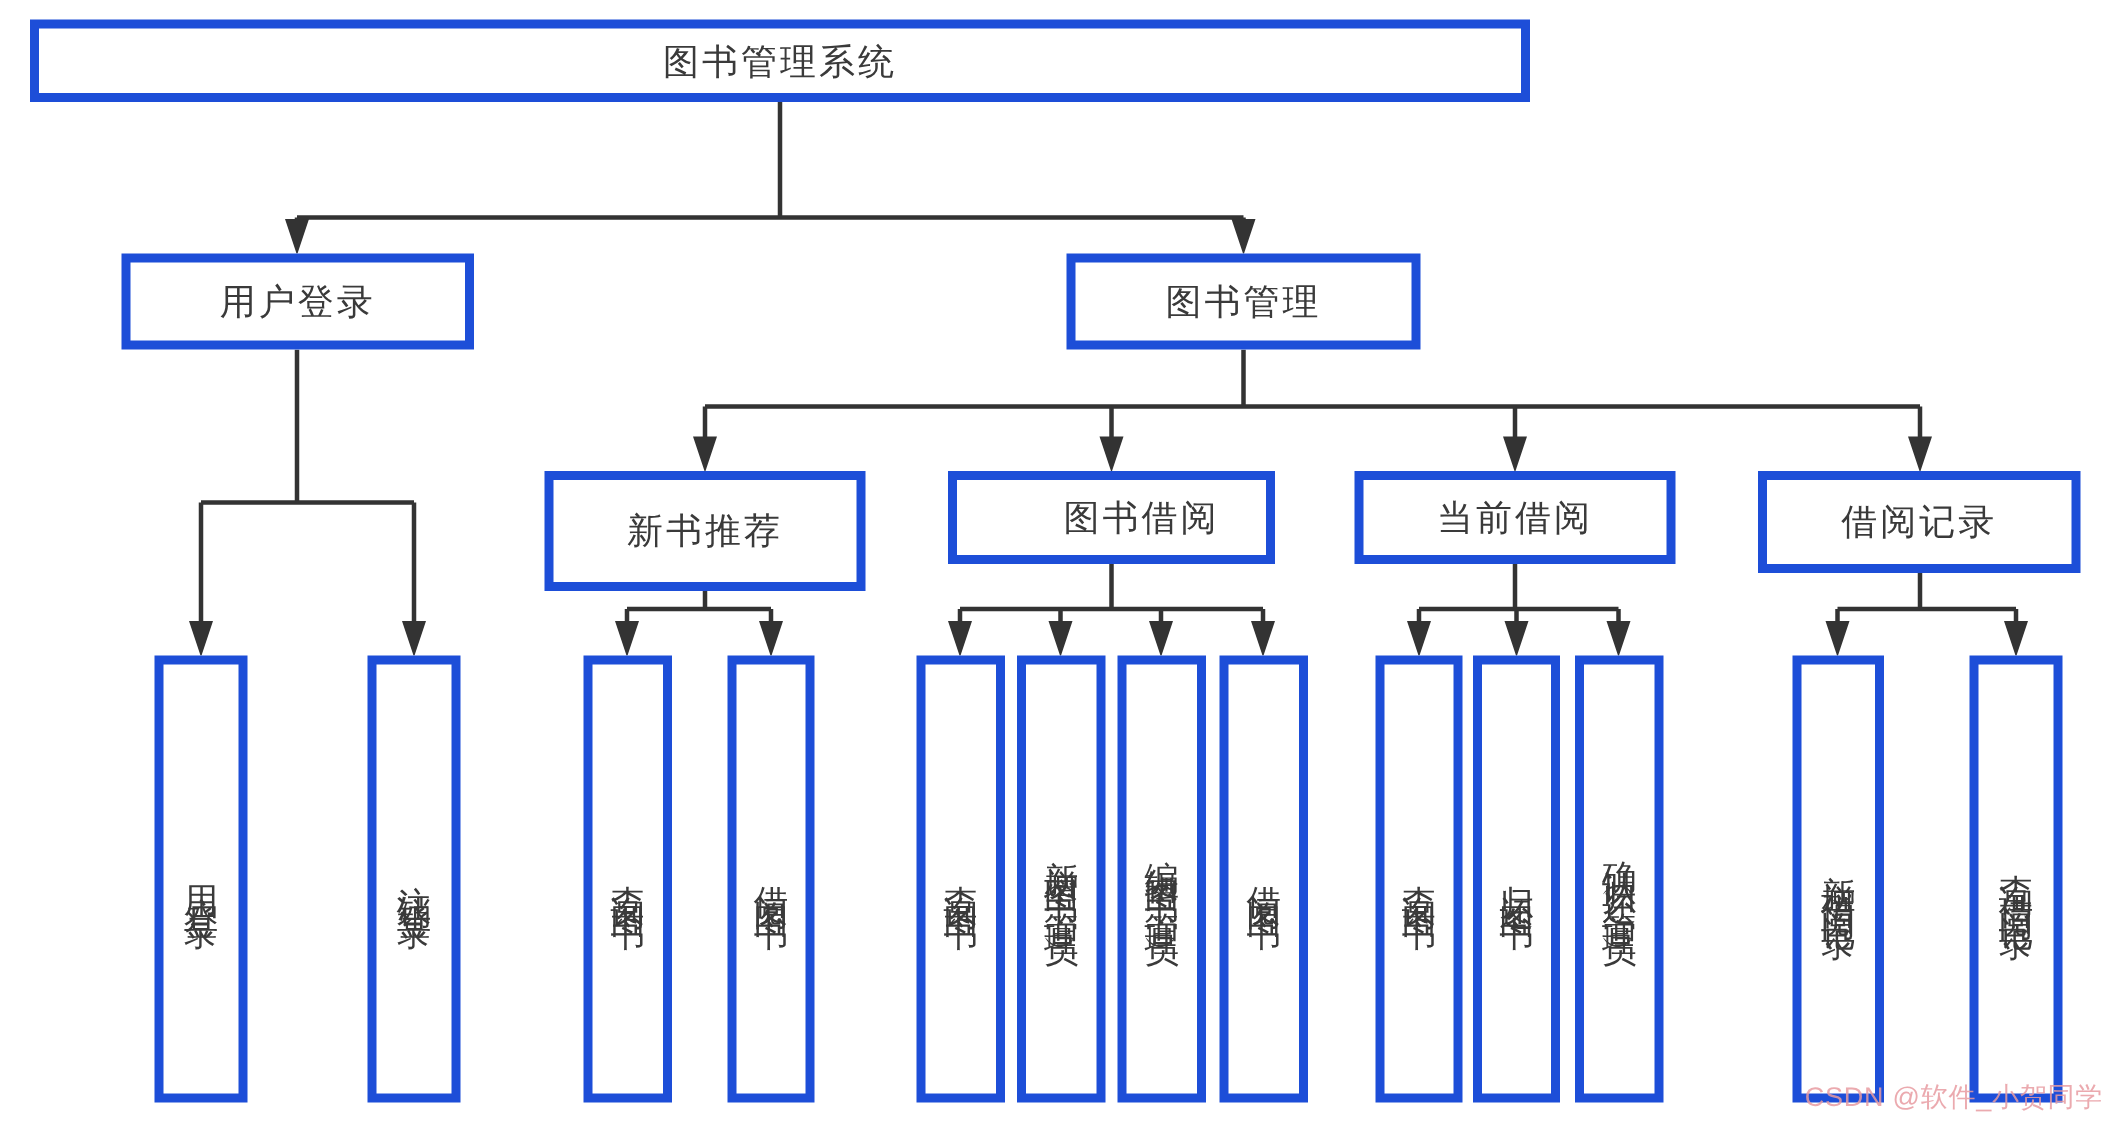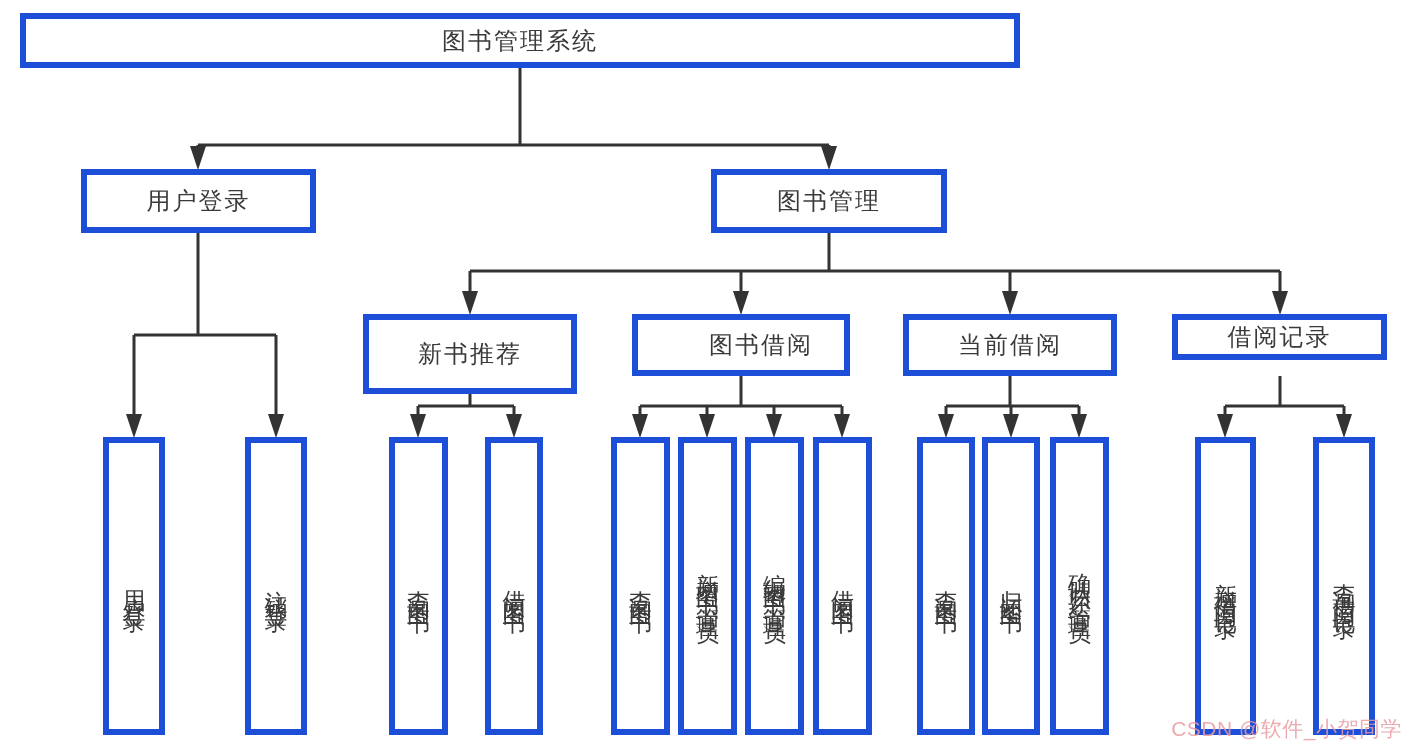--- a/index.html
+++ b/index.html
@@ -32,21 +32,21 @@
     writing-mode: vertical-rl;
     text-orientation: upright;
     letter-spacing: 7px;
     line-height: 1;
     white-space: nowrap;
   }
   #watermark {
     position: absolute;
     right: 3px;
     bottom: 4px;
-    font-size: 21px;
+    font-size: 18px;
     color: rgba(232, 155, 161, 0.85);
     letter-spacing: 0.5px;
     z-index: 10;
     pointer-events: none;
   }
 </style>
 </head>
 <body>
 
 <div id="canvas">
@@ -84,21 +84,21 @@
 
   <div class="box hbox" style="left:363px; top:314px; width:214px; height:80px;">
     <span>新书推荐</span>
   </div>
   <div class="box hbox" style="left:632px; top:314px; width:218px; height:62px;padding-left:40px;">
     <span>图书借阅</span>
   </div>
   <div class="box hbox" style="left:903px; top:314px; width:214px; height:62px;">
     <span>当前借阅</span>
   </div>
-  <div class="box hbox" style="left:1172px; top:314px; width:215px; height:46px;">
+  <div class="box hbox" style="left:1172px; top:314px; width:215px; height:68px;">
     <span>借阅记录</span>
   </div>
 
   <div class="box vbox" style="left:103px; top:437px; width:62px; height:298px;">
     <span class="vtext">用户登录</span>
   </div>
   <div class="box vbox" style="left:245px; top:437px; width:62px; height:298px;">
     <span class="vtext">注销登录</span>
   </div>
 

